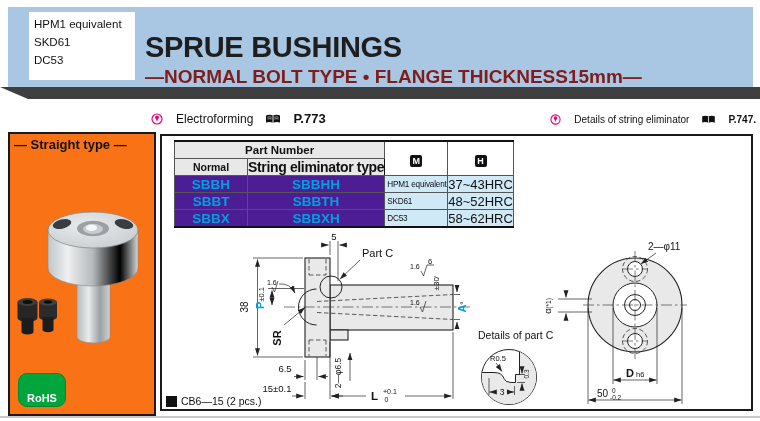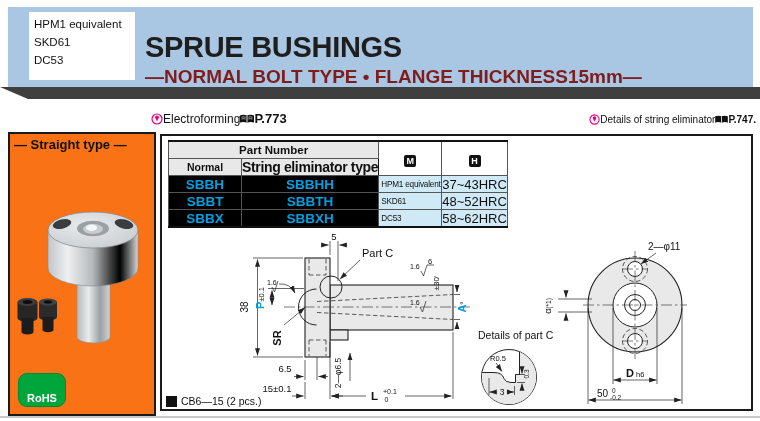--- a/index.html
+++ b/index.html
@@ -10,21 +10,21 @@
   .header{position:absolute;left:8px;top:7px;width:745px;height:80px;background:#a9c6e3;}
   .mat-box{position:absolute;left:21px;top:5px;width:106px;height:68px;background:#fff;
            box-sizing:border-box;padding:4px 0 0 5px;font-size:11.5px;line-height:1.55;}
   .titles{position:absolute;left:137px;top:24px;white-space:nowrap;}
   .title{font-size:29px;font-weight:bold;color:#1e1e1e;letter-spacing:-0.3px;}
   .subtitle{font-size:19px;font-weight:bold;color:#7f1d1d;margin-top:2px;}
   .darkbar{position:absolute;left:0;top:87px;width:760px;height:12px;background:#3f3f3f;
            clip-path:polygon(28px 100%,0 0,760px 0,760px 100%);}
 
   
-  .reflink{position:absolute;display:flex;align-items:center;gap:0;white-space:nowrap;}
+  .reflink{position:absolute;display:flex;align-items:center;gap:13px;white-space:nowrap;}
   #link-electro{left:151px;top:111px;font-size:12px;}
   #link-electro b{font-size:13px;}
   #link-string{right:4px;top:114px;font-size:10px;}
   #link-string b{font-size:10px;}
   .pic{display:inline-block;line-height:0;}
 
   
   .panel{position:absolute;left:8px;top:132px;width:148px;height:284px;background:#f97316;
          border:2px solid #1a1a1a;box-sizing:border-box;}
   .ptitle{position:absolute;left:4px;top:3px;font-size:13px;font-weight:bold;white-space:nowrap;}
@@ -39,21 +39,21 @@
   .draw text{font-family:"Liberation Sans",sans-serif;fill:#111;}
   .draw .o{fill:#e9e9e9;stroke:#222;stroke-width:1.1;}
   .draw .w{fill:#fff;stroke:#222;stroke-width:1;}
   .draw .ln{fill:none;stroke:#222;stroke-width:1;}
   .draw .dl{fill:none;stroke:#222;stroke-width:0.7;}
   .draw .cl{fill:none;stroke:#444;stroke-width:0.7;stroke-dasharray:11 3 2.5 3;}
   .draw .hd{fill:none;stroke:#333;stroke-width:0.8;stroke-dasharray:4.5 2.5;}
   .cyt{fill:#00a0e0;font-weight:bold;}
 
   
-  .ptable{position:absolute;left:6px;top:4px;border-collapse:collapse;background:#000000;
+  .ptable{position:absolute;left:12px;top:4px;border-collapse:collapse;background:#4c1d95;
           border:1px solid #333;border-top:2px solid #111;border-bottom:2px solid #111;}
   .ptable th,.ptable td{border:1px solid #555;padding:0;white-space:nowrap;}
   .ptable th{background:#e8e8e8;font-weight:bold;}
   th.pnh{font-size:11.5px;height:16px;}
   th.nh{font-size:10.5px;height:13px;width:72px;margin-left:20px;}
   th.sh{font-size:14px;letter-spacing:-0.35px;width:75px;}
   th.mh{background:#fff;width:62px;border-left:1.5px solid #111;}
   th.hh{background:#fff;width:56px;}
   .badge{display:inline-block;width:12px;height:12px;background:#111;color:#fff;border-radius:2px;
          font-size:9px;font-weight:bold;line-height:12px;text-align:center;}

